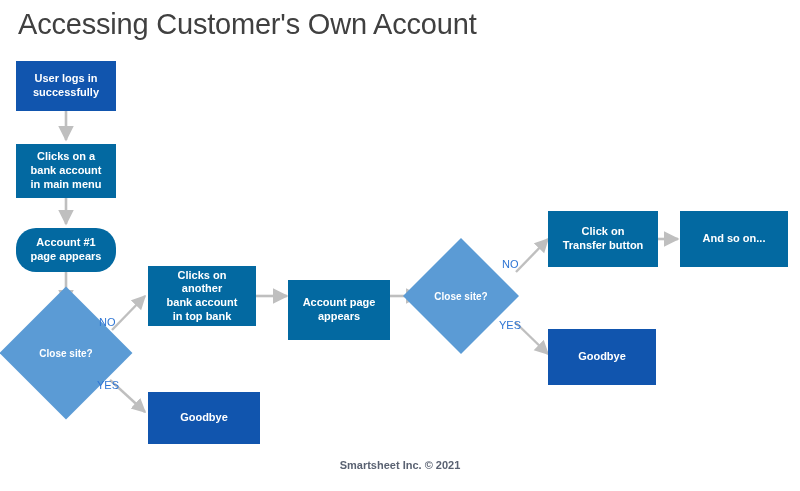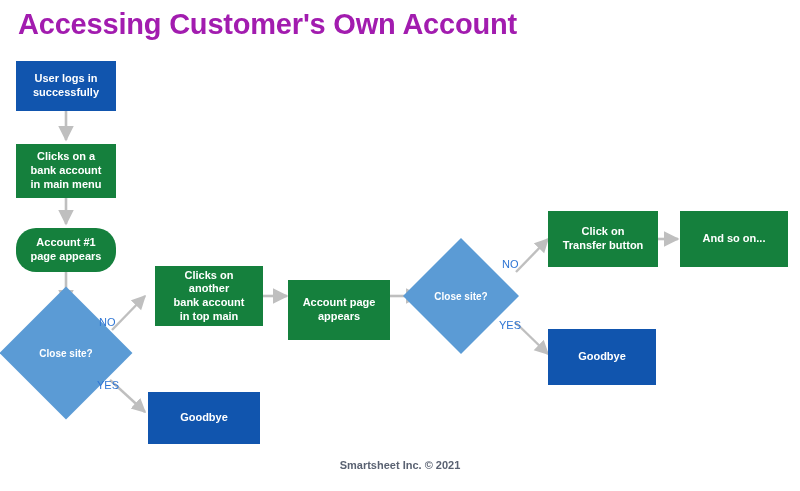--- a/index.html
+++ b/index.html
@@ -16,40 +16,40 @@
     width: 800px;
     height: 491px;
     background: #ffffff;
     overflow: hidden;
   }
   #diagram-title {
     position: absolute;
     left: 18px;
     top: 8px;
     font-size: 29px;
-    font-weight: bold;
-    color: #a21caf;
+    font-weight: normal;
+    color: #404040;
     letter-spacing: -0.2px;
     white-space: nowrap;
   }
   .node {
     position: absolute;
     box-sizing: border-box;
     display: flex;
     align-items: center;
     justify-content: center;
     text-align: center;
     color: #ffffff;
     font-size: 11px;
     font-weight: bold;
     line-height: 1.25;
     padding: 8px;
   }
   .node.dark  { background: #1155ae; }
-  .node.mid   { background: #15803d; }
+  .node.mid   { background: #0369a1; }
   .node .label { display: block; }
 
   .diamond {
     position: absolute;
     box-sizing: border-box;
   }
   .diamond .shape {
     position: absolute;
     inset: 0;
     background: #5b9bd5;
@@ -157,25 +157,25 @@
     <div class="dlabel">Close site?</div>
   </div>
 
   <div class="edge-label" style="left:99px; top:316px;">NO</div>
   <div class="edge-label" style="left:97px; top:379px;">YES</div>
 
   <div class="node dark" style="left:148px; top:392px; width:112px; height:52px;">
     <span class="label">Goodbye</span>
   </div>
 
-  <div class="node mid" style="left:148px; top:266px; width:108px; height:60px;margin-left:7px;">
+  <div class="node mid" style="left:148px; top:266px; width:108px; height:60px;">
     <span class="label">
       <span>Clicks on another</span><br>
       <span>bank account</span><br>
-      <span>in top main</span>
+      <span>in top bank</span>
     </span>
   </div>
 
   <div class="node mid" style="left:288px; top:280px; width:102px; height:60px;">
     <span class="label">
       <span>Account page</span><br>
       <span>appears</span>
     </span>
   </div>
 

